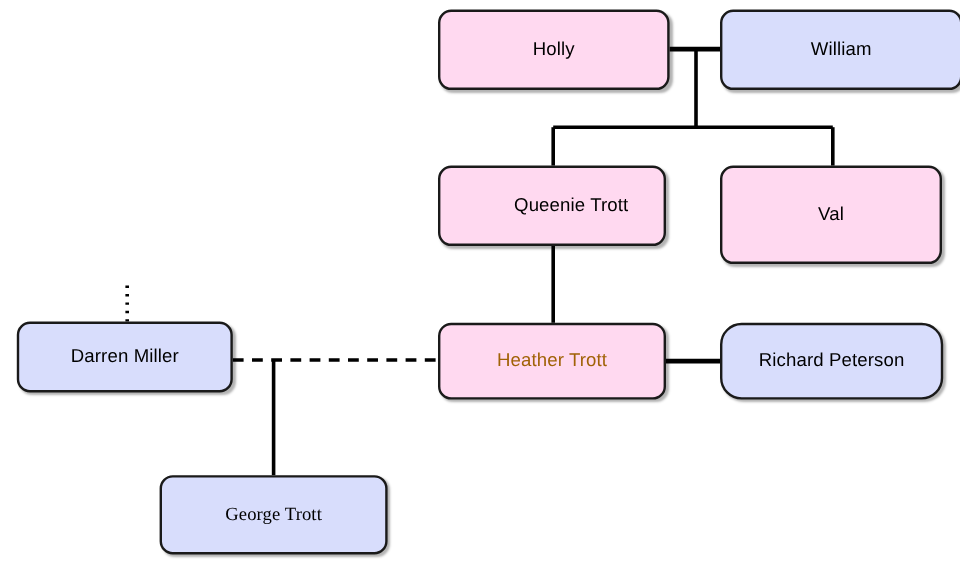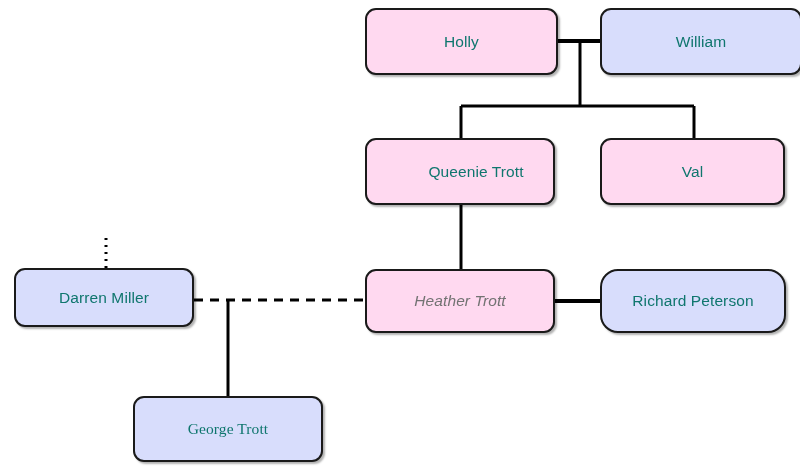--- a/index.html
+++ b/index.html
@@ -33,25 +33,25 @@
     align-items: center;
     justify-content: center;
     box-shadow: 2px 2px 2px rgba(0,0,0,0.30);
     z-index: 5;
   }
   .node.pink  { background: #ffd9f0; }
   .node.blue  { background: #d8ddfc; }
   .node-label {
     font-size: 15.5px;
     line-height: 1;
-    color: #0f766e;
+    color: #000000;
     white-space: nowrap;
     letter-spacing: 0.1px;
   }
-  .node.focus .node-label { color: #737373; font-style: italic; }
+  .node.focus .node-label { color: #a16207; }
 </style>
 </head>
 <body>
 
 <div id="stage">
 
   <svg id="edge-layer" viewBox="0 0 800 472" width="800" height="472" xmlns="http://www.w3.org/2000/svg">
       <polyline points="558,41 600,41" fill="none" stroke="#000000" stroke-width="4" stroke-linecap="butt"></polyline>
       <polyline points="580,41 580,106" fill="none" stroke="#000000" stroke-width="3" stroke-linecap="butt"></polyline>
       <polyline points="461,106 694,106" fill="none" stroke="#000000" stroke-width="3" stroke-linecap="butt"></polyline>
@@ -67,21 +67,21 @@
   <div id="node-layer">
       <div class="node pink" style="left: 365px; top: 8px; width: 193px; height: 67px;">
         <span class="node-label">Holly</span>
       </div>
       <div class="node blue" style="left: 600px; top: 8px; width: 202px; height: 67px;">
         <span class="node-label">William</span>
       </div>
       <div class="node pink" style="left: 365px; top: 138px; width: 190px; height: 67px; padding-left: 32px;">
         <span class="node-label">Queenie Trott</span>
       </div>
-      <div class="node pink" style="left: 600px; top: 138px; width: 185px; height: 67px;">
+      <div class="node pink" style="left: 600px; top: 138px; width: 185px; height: 82px;">
         <span class="node-label">Val</span>
       </div>
       <div class="node blue" style="left: 14px; top: 268px; width: 180px; height: 59px;">
         <span class="node-label">Darren Miller</span>
       </div>
       <div class="node pink focus" style="left: 365px; top: 269px; width: 190px; height: 64px;">
         <span class="node-label">Heather Trott</span>
       </div>
       <div class="node blue" style="left: 600px; top: 269px; width: 186px; height: 64px; border-radius: 18px;">
         <span class="node-label">Richard Peterson</span>

